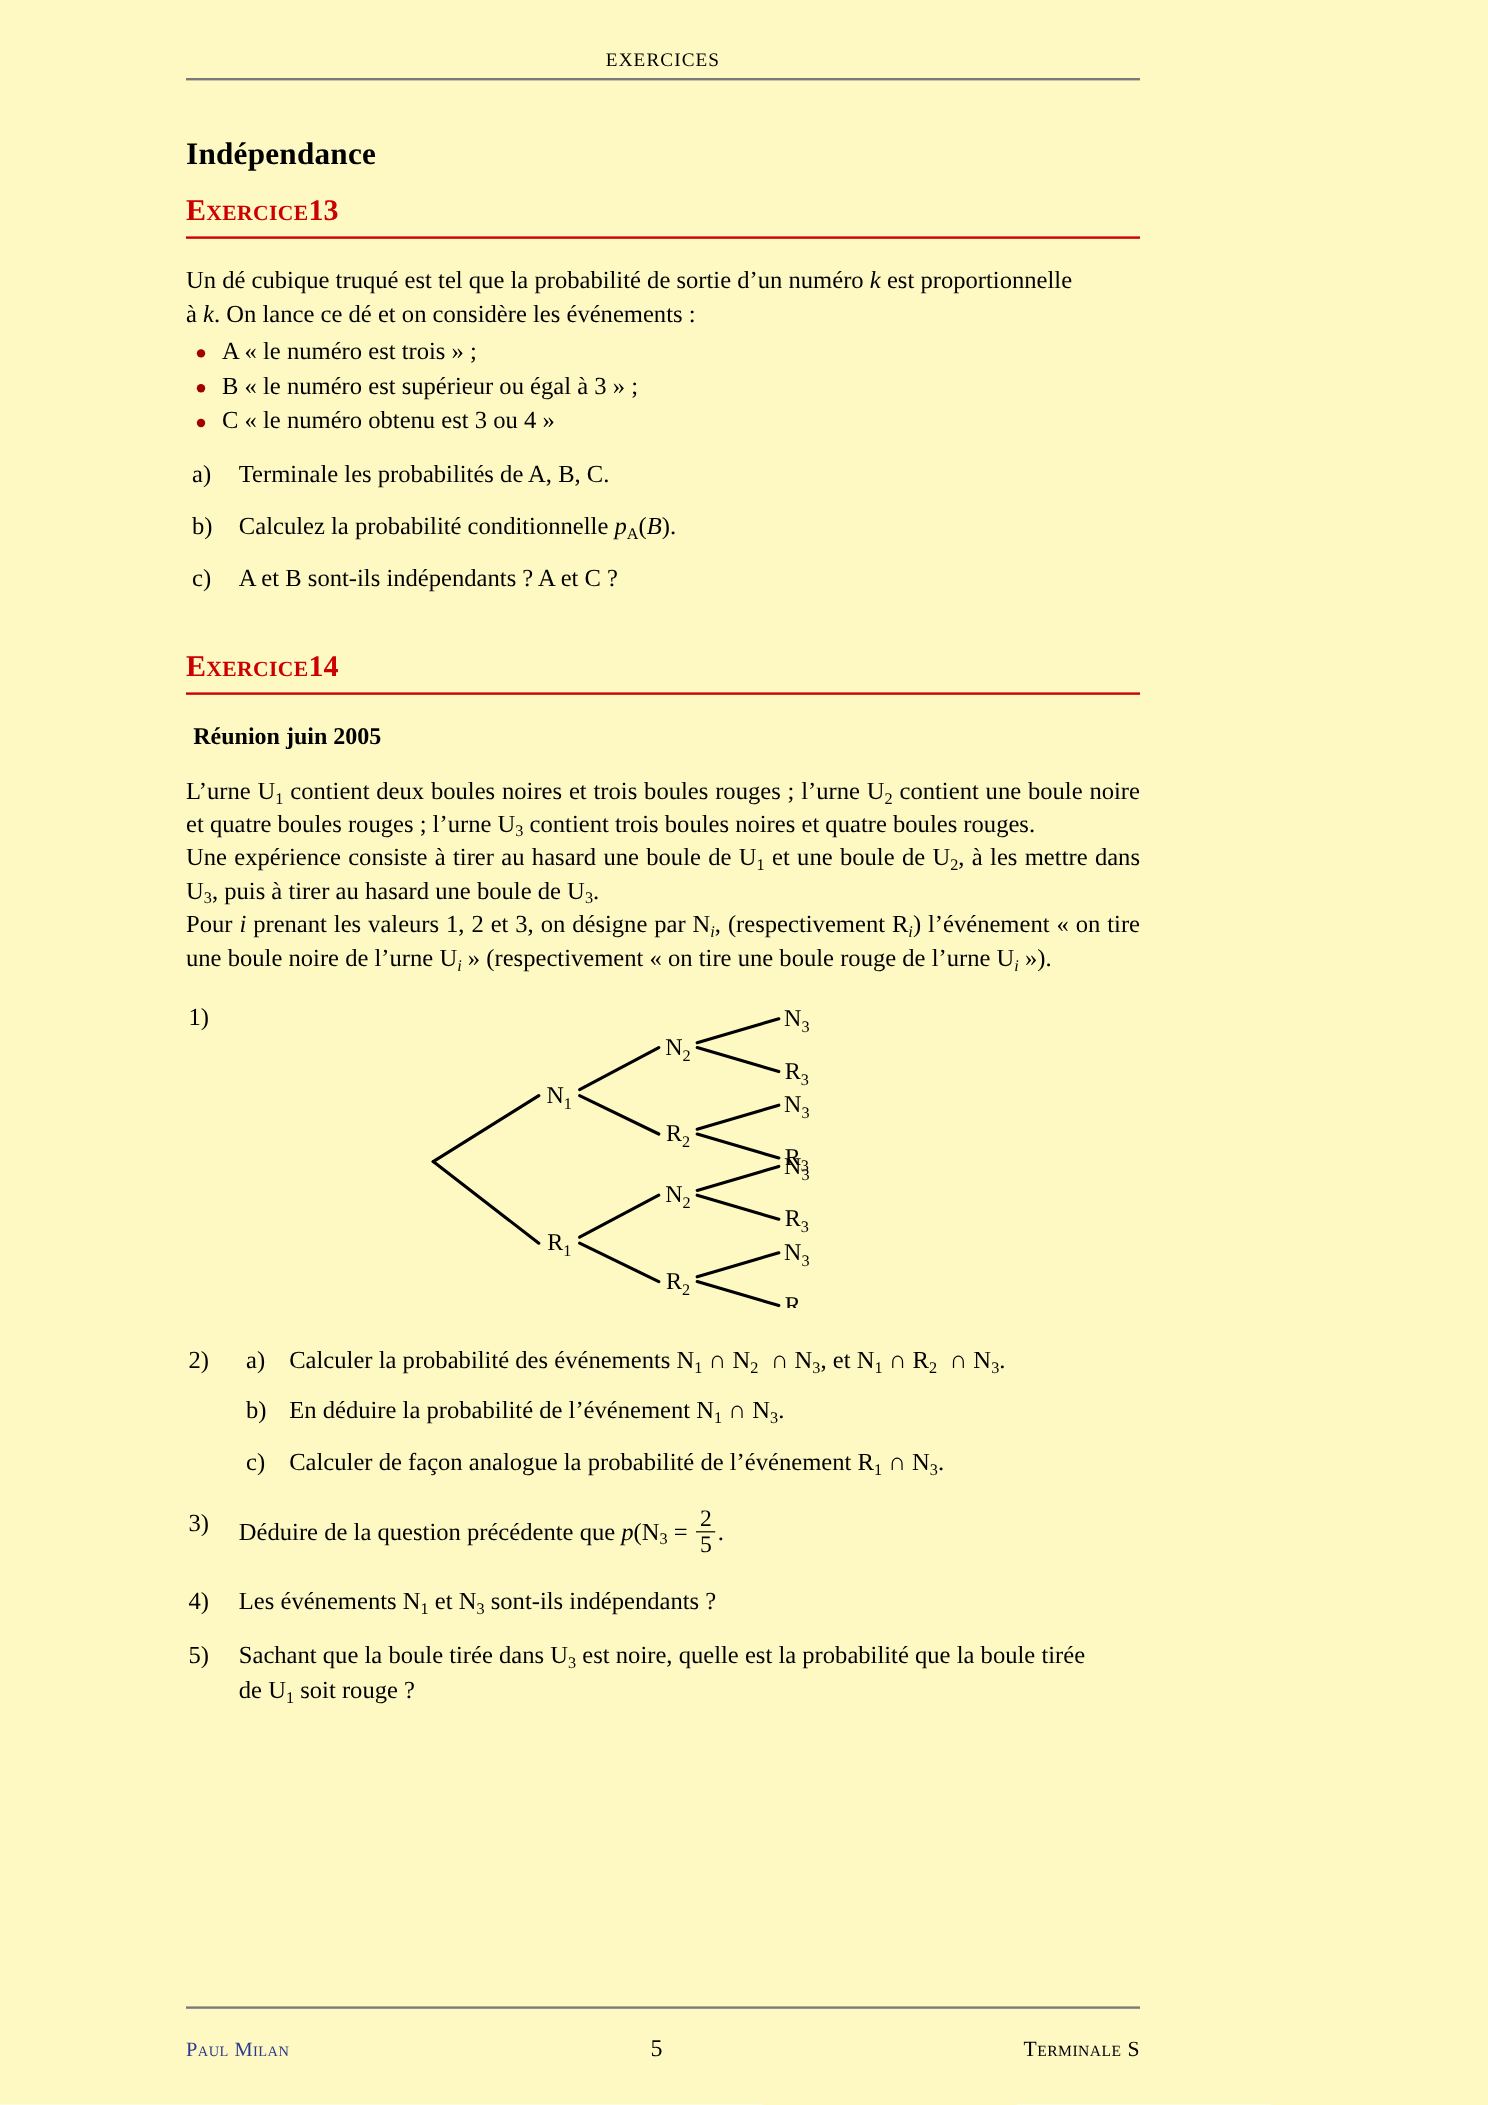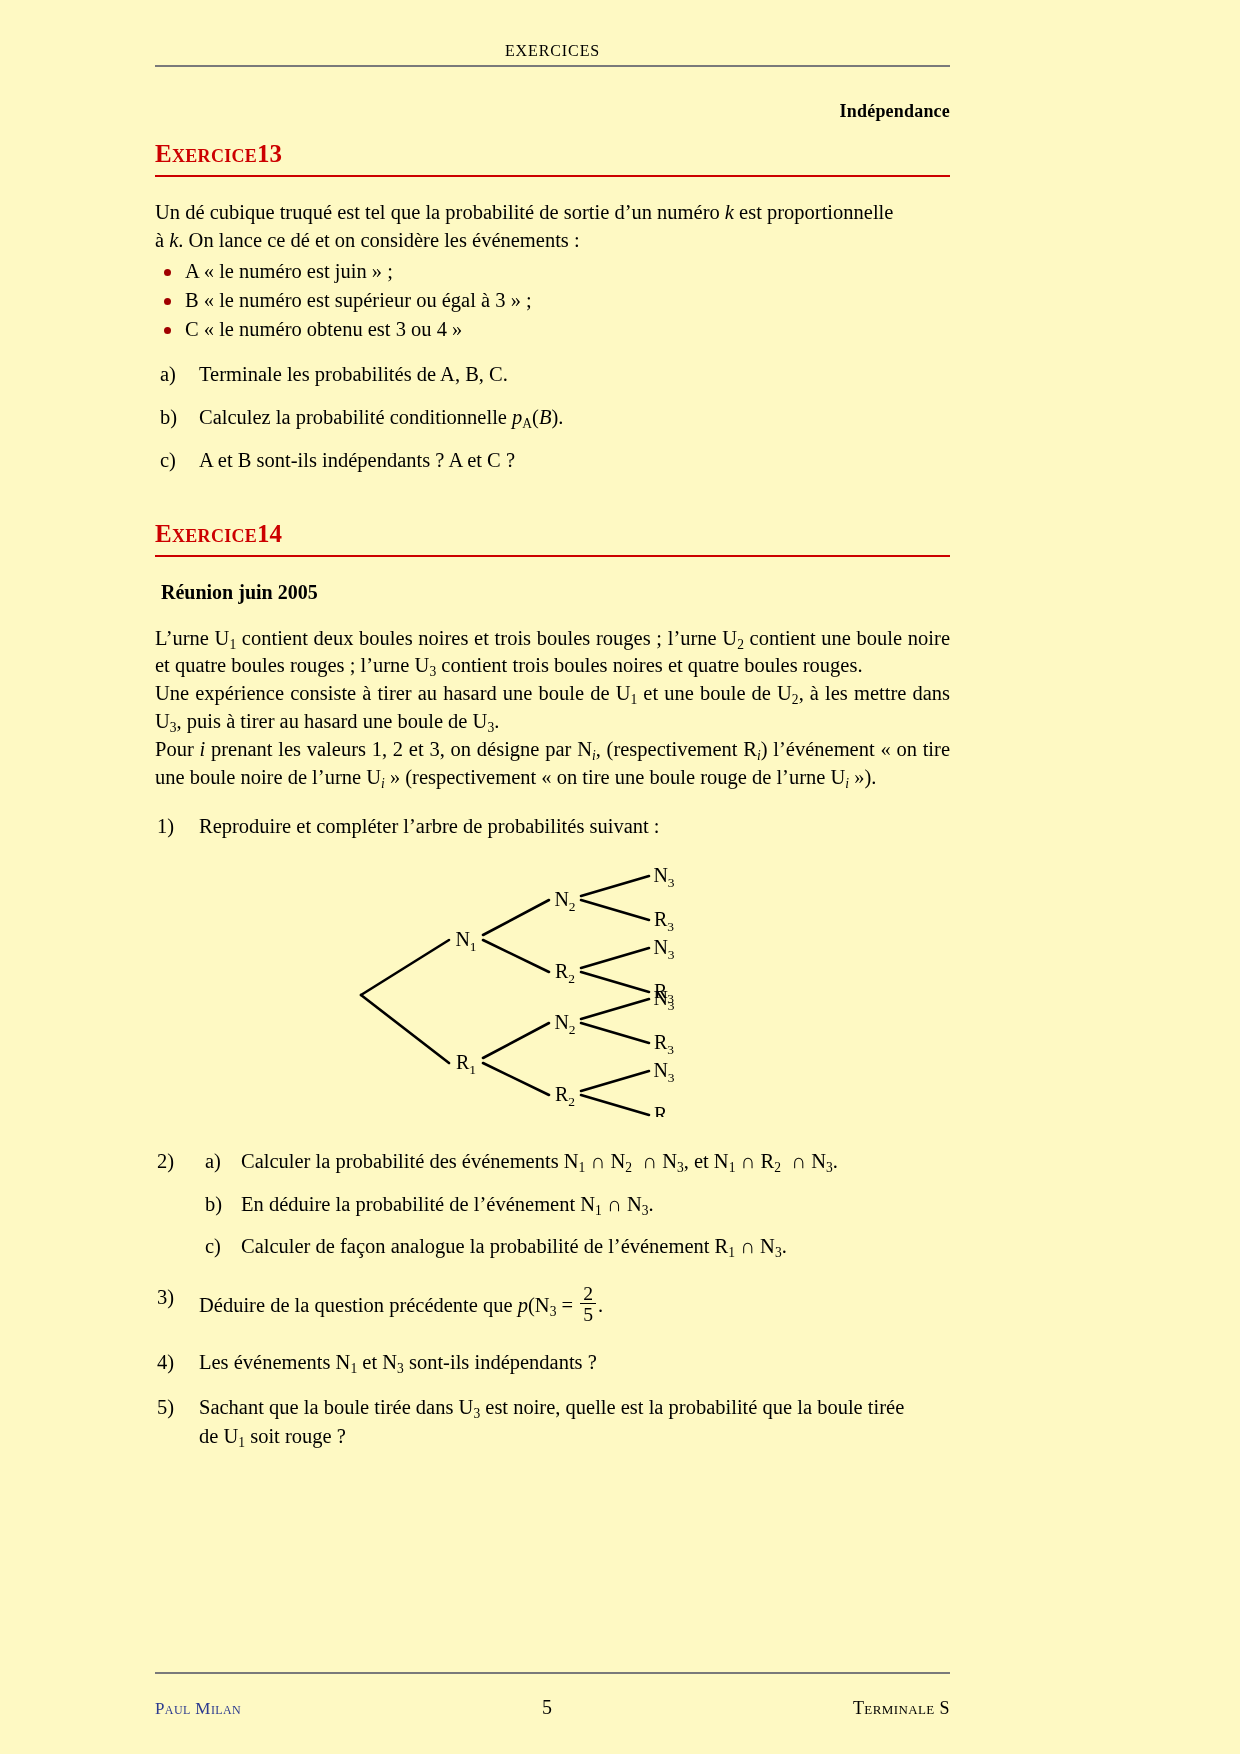--- a/index.html
+++ b/index.html
@@ -48,24 +48,23 @@
     top: 65px;
     width: 795px;
     height: 1.6px;
     background: #7a7a7a;
   }
 
   
   .section-title {
     font-family: "Liberation Serif", "DejaVu Serif", serif;
     font-weight: bold;
-    font-size: 18px;
-    margin: 1px 0 18px 0;
+    font-size: 26px;
+    margin: 14px 0 18px 0;
     letter-spacing: 0.2px;
-    text-align: right;
   }
 
   
   .exo {
     margin-top: 0;
   }
   .exo-title {
     color: #cc0000;
     font-weight: bold;
     font-size: 23px;
@@ -268,21 +267,21 @@
         <span class="sc">Exercice</span><span class="num">13</span>
       </div>
       <div class="exo-rule"></div>
 
       <p class="para nojust">
         <span>Un dé cubique truqué est tel que la probabilité de sortie d’un numéro <span class="it">k</span> est proportionnelle</span><br>
         <span>à <span class="it">k</span>. On lance ce dé et on considère les événements :</span>
       </p>
 
       <ul class="bullet-list">
-        <li><span>A « le numéro est juin » ;</span></li>
+        <li><span>A « le numéro est trois » ;</span></li>
         <li><span>B « le numéro est supérieur ou égal à 3 » ;</span></li>
         <li><span>C « le numéro obtenu est 3 ou 4 »</span></li>
       </ul>
 
       <ol class="alpha-list">
         <li>
           <span class="marker">a)</span>
           <span>Terminale les probabilités de A, B, C.</span>
         </li>
         <li>
@@ -307,21 +306,20 @@
 
       <p class="para">L’urne U<sub>1</sub> contient deux boules noires et trois boules rouges ; l’urne U<sub>2</sub> contient une boule noire et quatre boules rouges ; l’urne U<sub>3</sub> contient trois boules noires et quatre boules rouges.</p>
 
       <p class="para">Une expérience consiste à tirer au hasard une boule de U<sub>1</sub> et une boule de U<sub>2</sub>, à les mettre dans U<sub>3</sub>, puis à tirer au hasard une boule de U<sub>3</sub>.</p>
 
       <p class="para">Pour <span class="it">i</span> prenant les valeurs 1, 2 et 3, on désigne par N<sub class="it">i</sub>, (respectivement R<sub class="it">i</sub>) l’événement « on tire une boule noire de l’urne U<sub class="it">i</sub> » (respectivement « on tire une boule rouge de l’urne U<sub class="it">i</sub> »).</p>
 
       <ol class="num-list" style="margin-top:20px;">
         <li>
           <span class="marker">1)</span>
-          <span>Reproduire et compléter l’arbre de probabilités suivant :</span>
         </li>
       </ol>
 
       <div class="tree-wrap">
         <svg class="tree-svg" width="400" height="250" viewBox="0 0 400 250">
           <g stroke="#000" stroke-width="2.6" stroke-linecap="round" fill="none">
 
             <line x1="8" y1="128" x2="96" y2="73"></line>
             <line x1="8" y1="128" x2="96" y2="196"></line>
 

